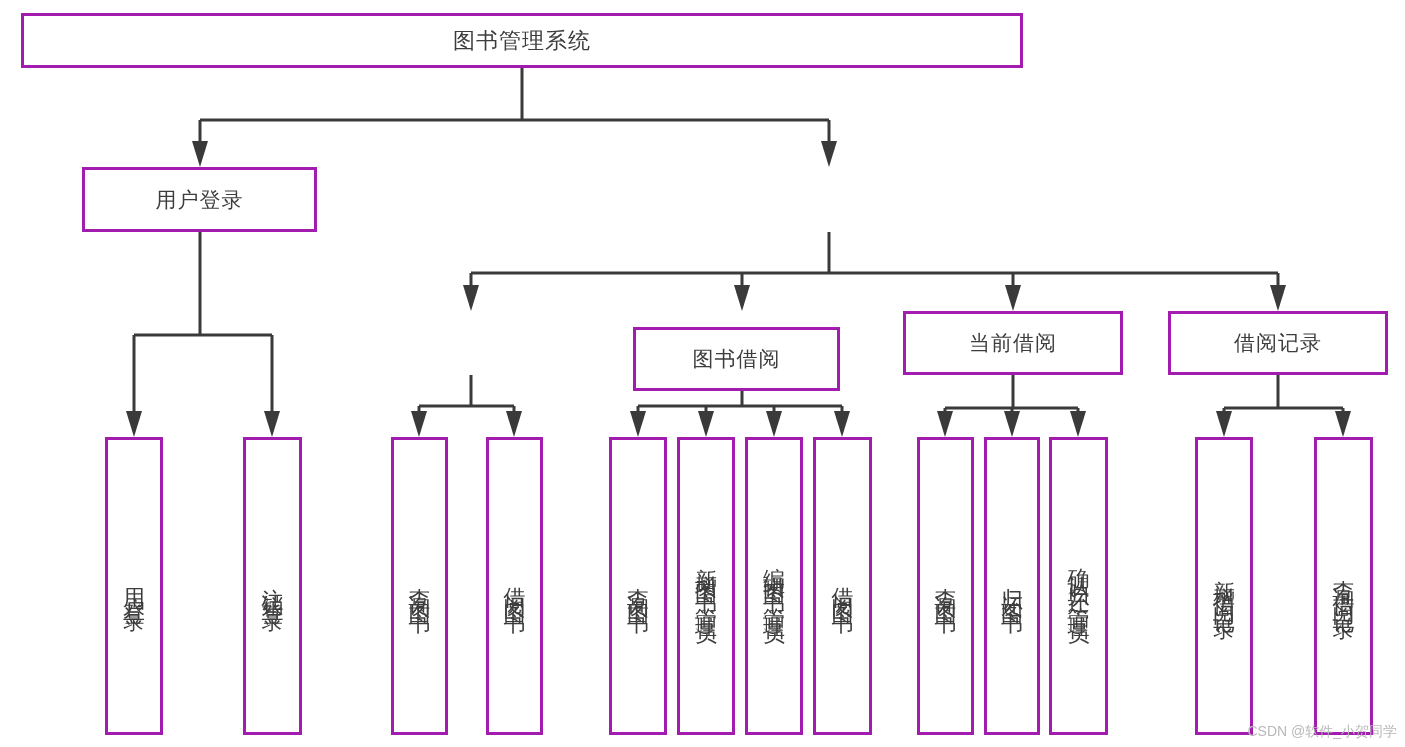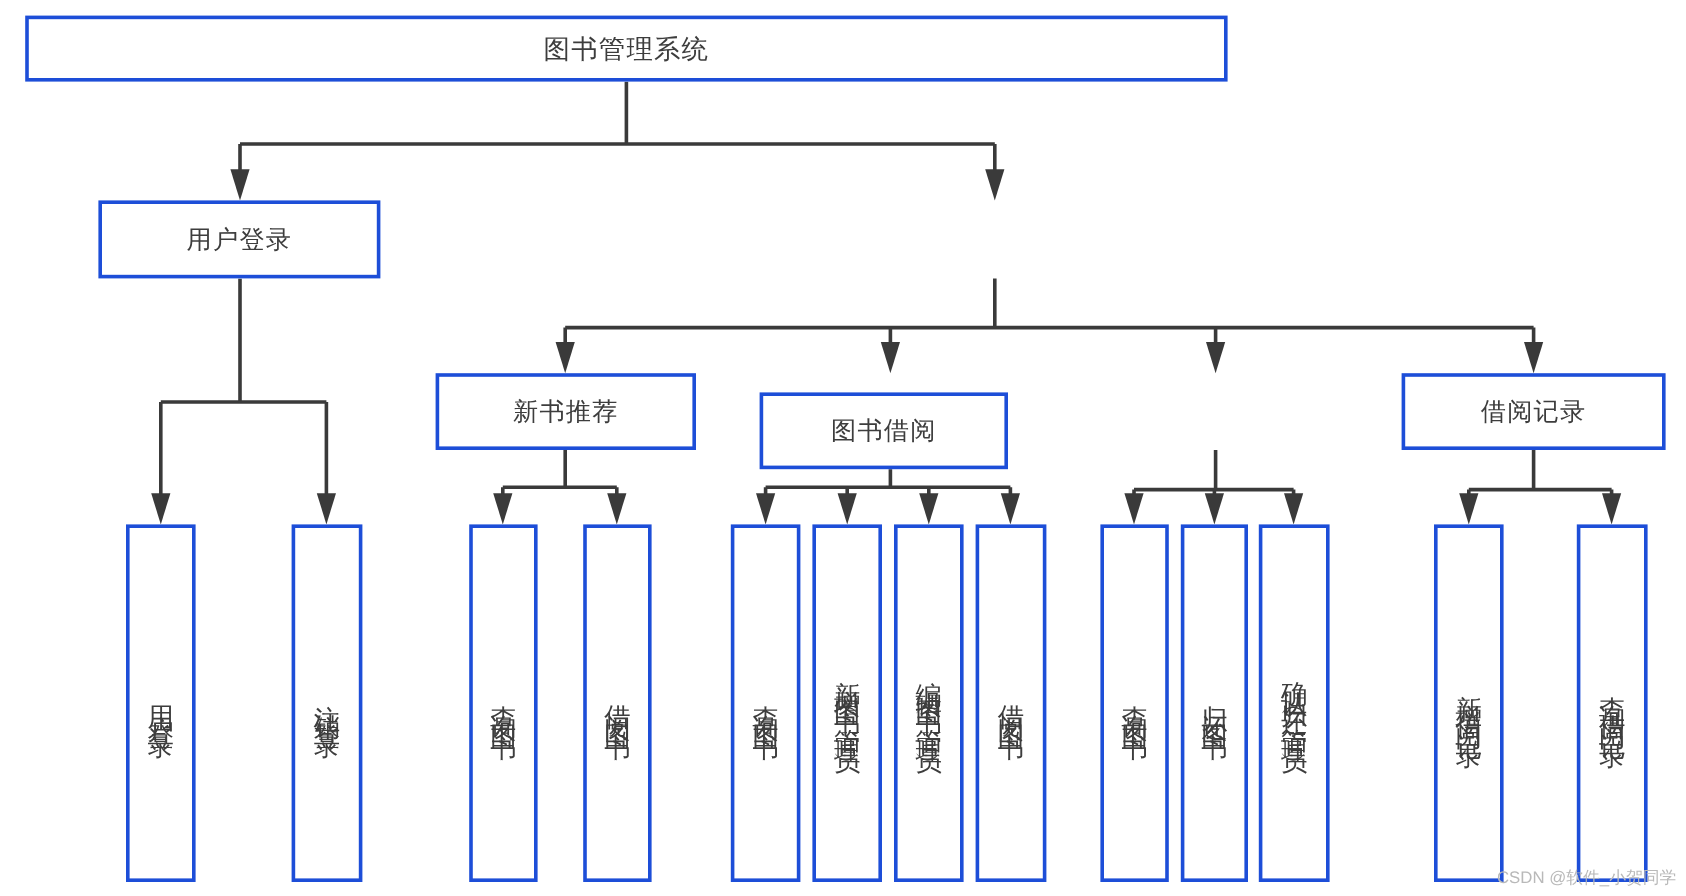--- a/index.html
+++ b/index.html
@@ -18,21 +18,21 @@
   #connector-svg {
     position: absolute;
     left: 0; top: 0;
     width: 1405px;
     height: 747px;
     z-index: 0;
   }
   .node {
     position: absolute;
     box-sizing: border-box;
-    border: 3px solid #1d4ed8;
+    border: 3px solid #a21caf;
     background: #ffffff;
     color: #3d3d3d;
     display: flex;
     align-items: center;
     justify-content: center;
     z-index: 1;
     overflow: hidden;
   }
   .hnode {
     font-size: 21px;
@@ -91,22 +91,22 @@
       <polygon points="1070,411 1086,411 1078,437"></polygon>
       <polygon points="1216,411 1232,411 1224,437"></polygon>
       <polygon points="1335,411 1351,411 1343,437"></polygon>
     </g>
   </svg>
 
   <div class="node hnode root-node" style="left:21px;top:13px;width:1002px;height:55px">图书管理系统</div>
 
   <div class="node hnode" style="left:82px;top:167px;width:235px;height:65px">用户登录</div>
 
-  <div class="node hnode" style="left:363px;top:311px;width:217px;height:64px">新书推荐</div>
   <div class="node hnode" style="left:633px;top:327px;width:207px;height:64px">图书借阅</div>
+  <div class="node hnode" style="left:903px;top:311px;width:220px;height:64px">当前借阅</div>
   <div class="node hnode" style="left:1168px;top:311px;width:220px;height:64px">借阅记录</div>
 
   <div class="node vnode" style="left:105px;top:437px;width:58px;height:298px">用户登录</div>
   <div class="node vnode" style="left:243px;top:437px;width:59px;height:298px">注销登录</div>
 
   <div class="node vnode" style="left:391px;top:437px;width:57px;height:298px">查询图书</div>
   <div class="node vnode" style="left:486px;top:437px;width:57px;height:298px">借阅图书</div>
 
   <div class="node vnode" style="left:609px;top:437px;width:58px;height:298px">查询图书</div>
   <div class="node vnode" style="left:677px;top:437px;width:58px;height:298px">新增图书（管理员）</div>

